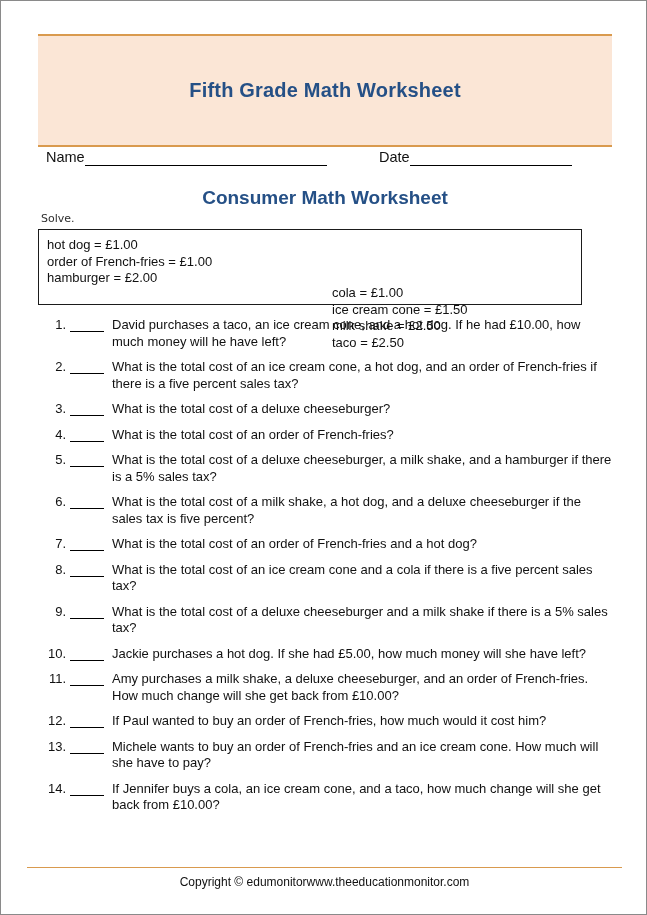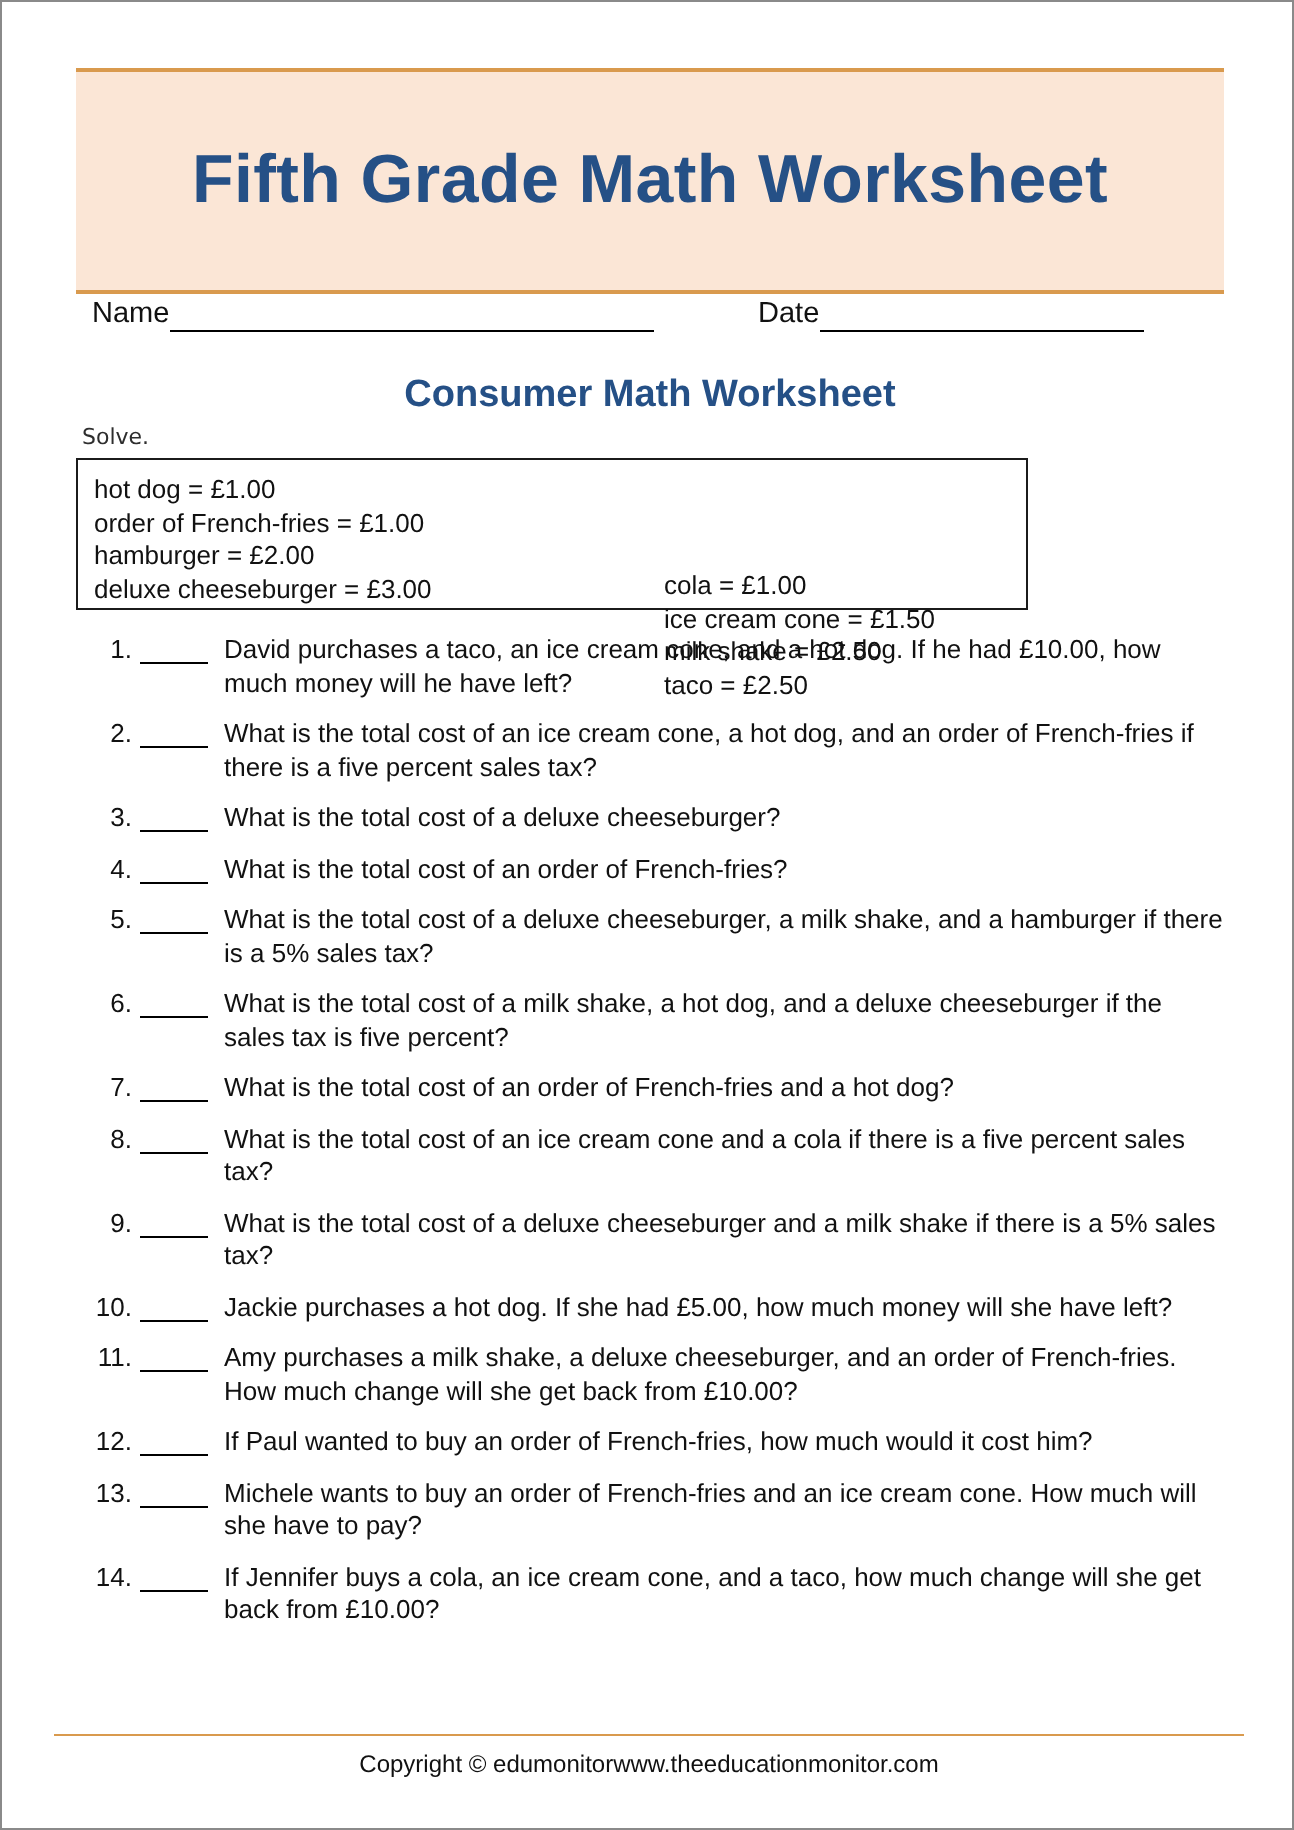--- a/index.html
+++ b/index.html
@@ -35,21 +35,21 @@
     background: #fbe6d6;
     border-top: 2px solid #d99a4e;
     border-bottom: 2px solid #d99a4e;
     box-sizing: border-box;
     display: flex;
     align-items: center;
     justify-content: center;
   }
   .title-band h1 {
     margin: 0;
-    font-size: 34px;
+    font-size: 20px;
     font-weight: bold;
     color: #255086;
     letter-spacing: 0.2px;
     text-align: center;
   }
 
   
   .namedate {
     position: absolute;
     left: 45px;
@@ -97,21 +97,21 @@
     font-size: 11px;
     color: #2e2e2e;
     font-family: "DejaVu Sans", sans-serif;
   }
 
   
   .price-box {
     position: absolute;
     left: 37px;
     top: 228px;
-    width: 476px;
+    width: 544px;
     height: 76px;
     border: 1.3px solid #1b1b1b;
     box-sizing: border-box;
     padding: 7px 0 0 8px;
   }
   .price-cols {
     position: relative;
     height: 100%;
   }
   .price-col {
@@ -206,21 +206,20 @@
   <div class="subtitle">Consumer Math Worksheet</div>
 
   <div class="solve">Solve.</div>
 
   <div class="price-box">
     <div class="price-cols">
       <div class="price-col left">
         <div class="price-item">hot dog = £1.00</div>
         <div class="price-item">order of French-fries = £1.00</div>
         <div class="price-item">hamburger = £2.00</div>
-        <div class="price-item">deluxe cheeseburger = £3.00</div>
       </div>
       <div class="price-col right">
         <div class="price-item">cola = £1.00</div>
         <div class="price-item">ice cream cone = £1.50</div>
         <div class="price-item">milk shake = £2.50</div>
         <div class="price-item">taco = £2.50</div>
       </div>
     </div>
   </div>
 

